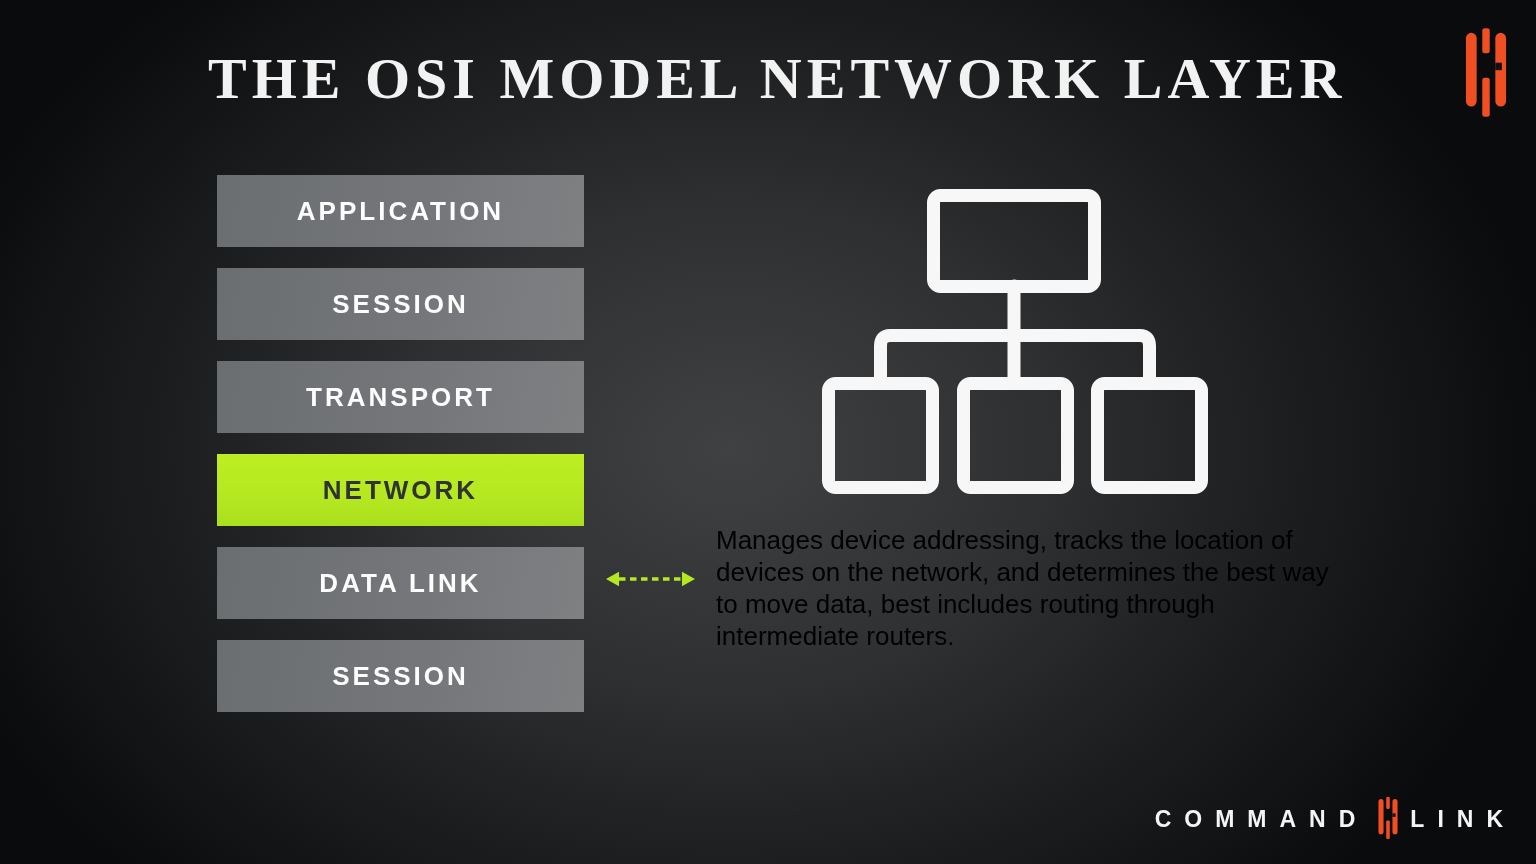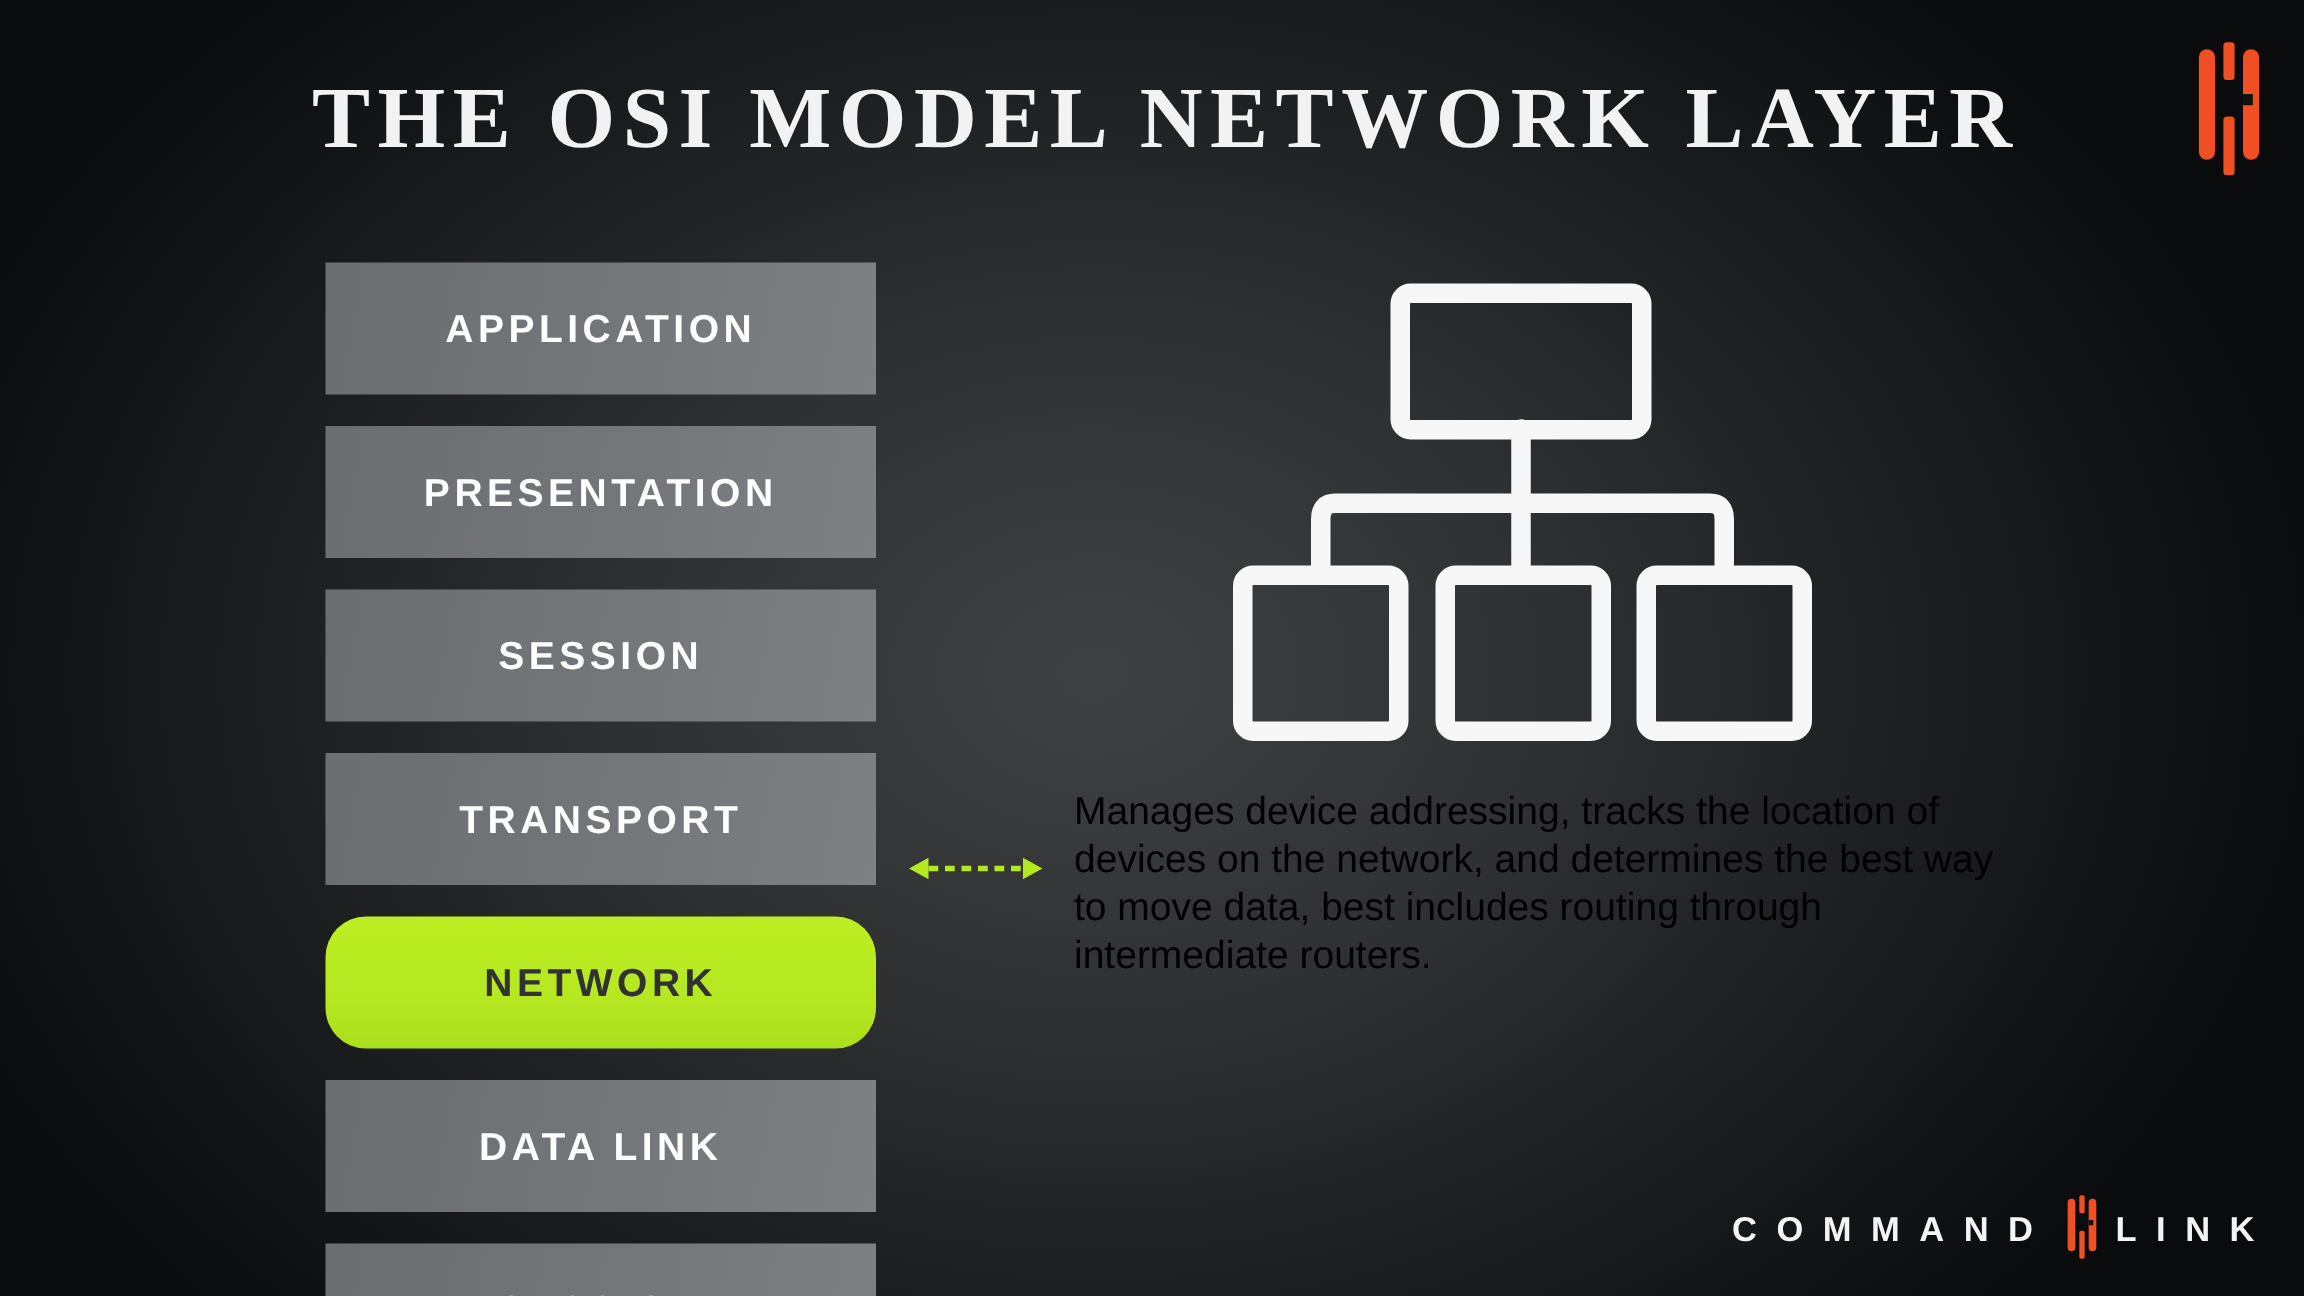--- a/index.html
+++ b/index.html
@@ -30,35 +30,34 @@
 
   .layer-stack {
     position: absolute;
     left: 217px; top: 175px;
     width: 367px;
     display: flex;
     flex-direction: column;
     gap: 21px;
   }
   .layer {
-    height: 88px;
+    height: 72px;
     display: flex;
     align-items: center;
     justify-content: center;
     background: linear-gradient(100deg, #6b6e71 0%, #74767a 55%, #7e8082 100%);
     color: #fdfdfd;
     font-size: 26px;
     font-weight: 700;
     letter-spacing: 3px;
     white-space: nowrap;
   }
   .layer.highlighted {
     background: linear-gradient(180deg, #bdee22 0%, var(--green, #b5e821) 60%, #aadf1c 100%);
     color: var(--text-dark, #303234);
-    border-radius: 27px;
   }
 
   .arrow-wrap {
     position: absolute;
     left: 603px; top: 566px;
     width: 95px; height: 26px;
   }
 
   .diagram-wrap {
     position: absolute;
@@ -111,21 +110,20 @@
     <rect x="1" y="5" width="11.5" height="79" rx="5.75" fill="#f04e23"></rect>
     <rect x="18.5" y="0" width="8" height="27" rx="2.5" fill="#f04e23"></rect>
     <rect x="18.5" y="53" width="8" height="42" rx="2.5" fill="#f04e23"></rect>
     <rect x="32.5" y="5" width="11.5" height="79" rx="5.75" fill="#f04e23"></rect>
     <rect x="32.5" y="37" width="7" height="8" fill="#101113"></rect>
   </svg>
 </div>
 
 <div class="layer-stack">
     <div class="layer">APPLICATION</div>
-    <div class="layer">PRESENTATION</div>
     <div class="layer">SESSION</div>
     <div class="layer">TRANSPORT</div>
     <div class="layer highlighted">NETWORK</div>
     <div class="layer">DATA LINK</div>
     <div class="layer">SESSION</div>
   </div>
 
 <div class="arrow-wrap">
   <svg viewBox="0 0 95 26" width="95" height="26">
     <line x1="16" y1="13" x2="79" y2="13" stroke="#b5e821" stroke-width="3.6" stroke-dasharray="6.5 4.5"></line>

